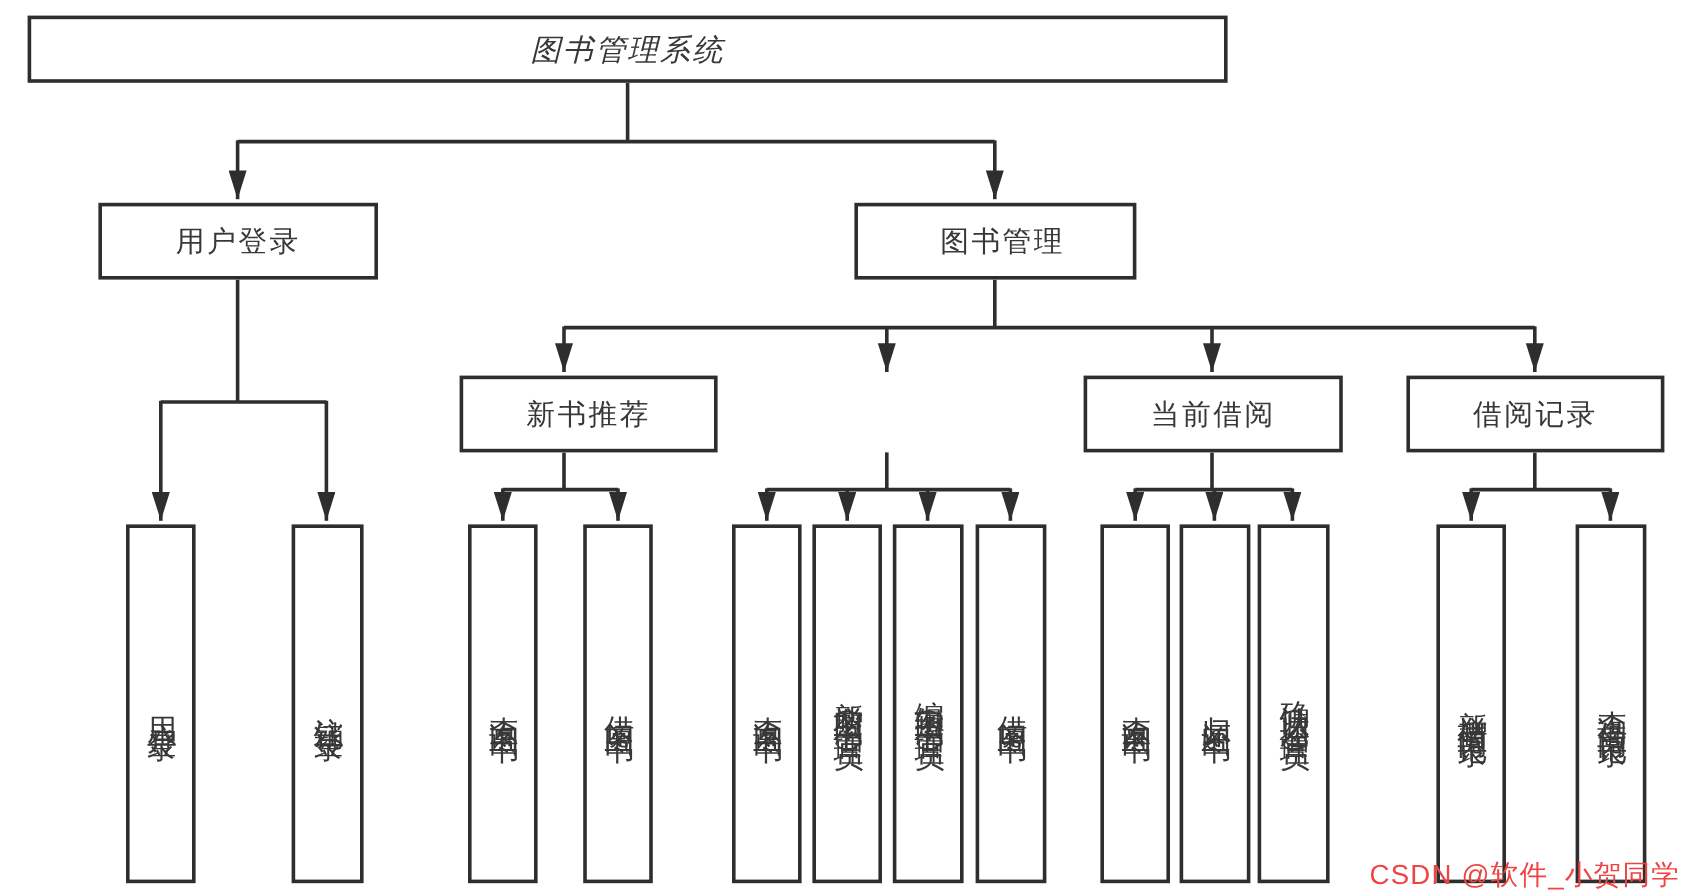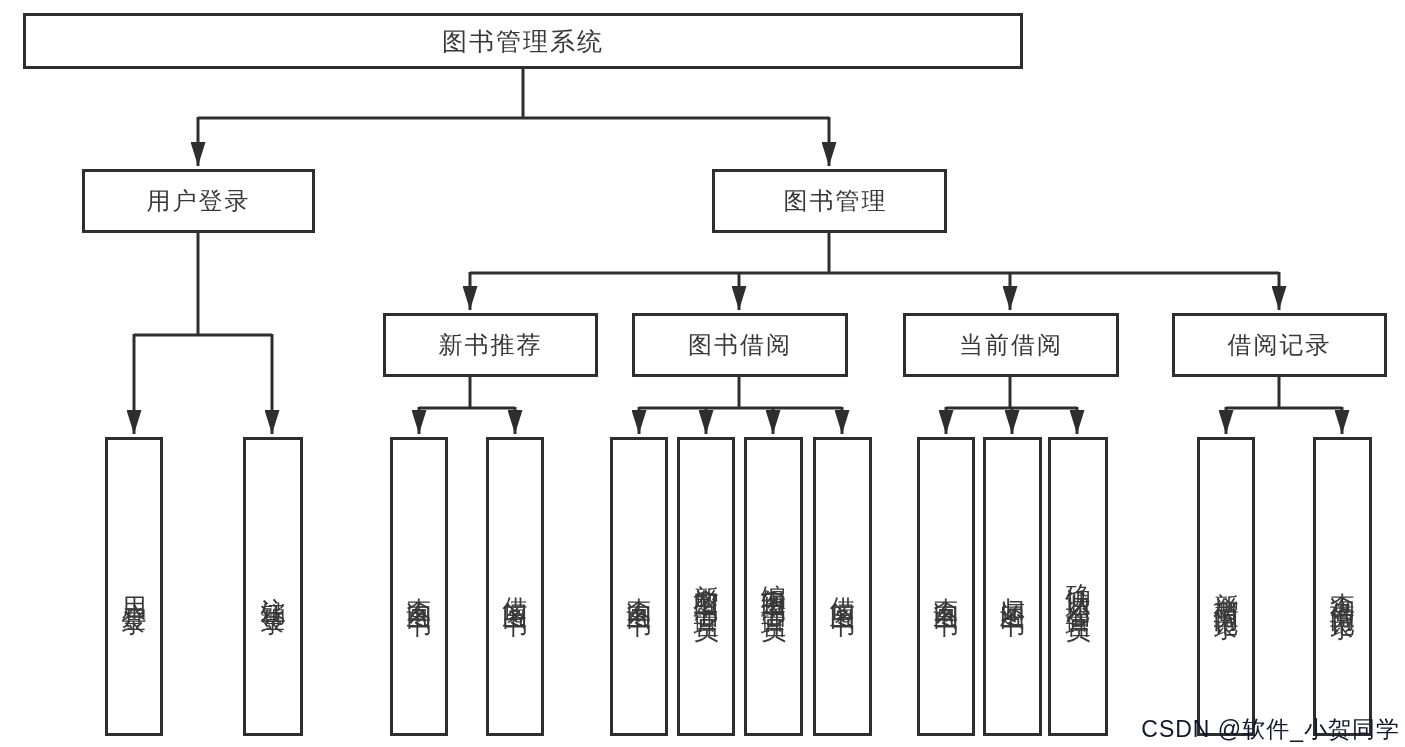--- a/index.html
+++ b/index.html
@@ -52,26 +52,26 @@
     font-size: 25px;
     letter-spacing: 5px;
     line-height: 1;
   }
   .watermark {
     position: absolute;
     top: 714px;
     right: 5px;
     font-size: 23px;
     letter-spacing: 1px;
-    color: #0f172a;
+    color: #ef4444;
     white-space: nowrap;
     z-index: 5;
   }
   
-  #node-root            { left: 23px;   top: 13px;  width: 1000px; height: 56px; }
+  #node-root            { left: 23px;   top: 13px;  width: 1000px; height: 56px; font-style: italic; }
   #node-user-login      { left: 82px;   top: 169px; width: 233px;  height: 64px; }
   #node-book-management { left: 712px;  top: 169px; width: 235px;  height: 64px; padding-left: 12px; }
   #node-new-book-rec    { left: 363px;  top: 313px; width: 215px;  height: 64px; margin-left: 20px; }
   #node-book-borrow     { left: 632px;  top: 313px; width: 216px;  height: 64px; }
   #node-current-borrow  { left: 903px;  top: 313px; width: 216px;  height: 64px; }
   #node-borrow-records  { left: 1172px; top: 313px; width: 215px;  height: 64px; }
   #leaf-user-login           { left: 105px;  }
   #leaf-logout               { left: 243px;  width: 60px; }
   #leaf-query-books-1        { left: 390px;  }
   #leaf-borrow-books-1       { left: 486px;  }
@@ -147,23 +147,20 @@
   <div class="node h-node" id="node-user-login">
     <span>用户登录</span>
   </div>
   <div class="node h-node" id="node-book-management">
     <span>图书管理</span>
   </div>
 
   <div class="node h-node" id="node-new-book-rec">
     <span>新书推荐</span>
   </div>
-  <div class="node h-node" id="node-book-borrow">
-    <span>图书借阅</span>
-  </div>
   <div class="node h-node" id="node-current-borrow">
     <span>当前借阅</span>
   </div>
   <div class="node h-node" id="node-borrow-records">
     <span>借阅记录</span>
   </div>
 
   <div class="node v-node" id="leaf-user-login">
     <span class="v-label">用户登录</span>
   </div>

